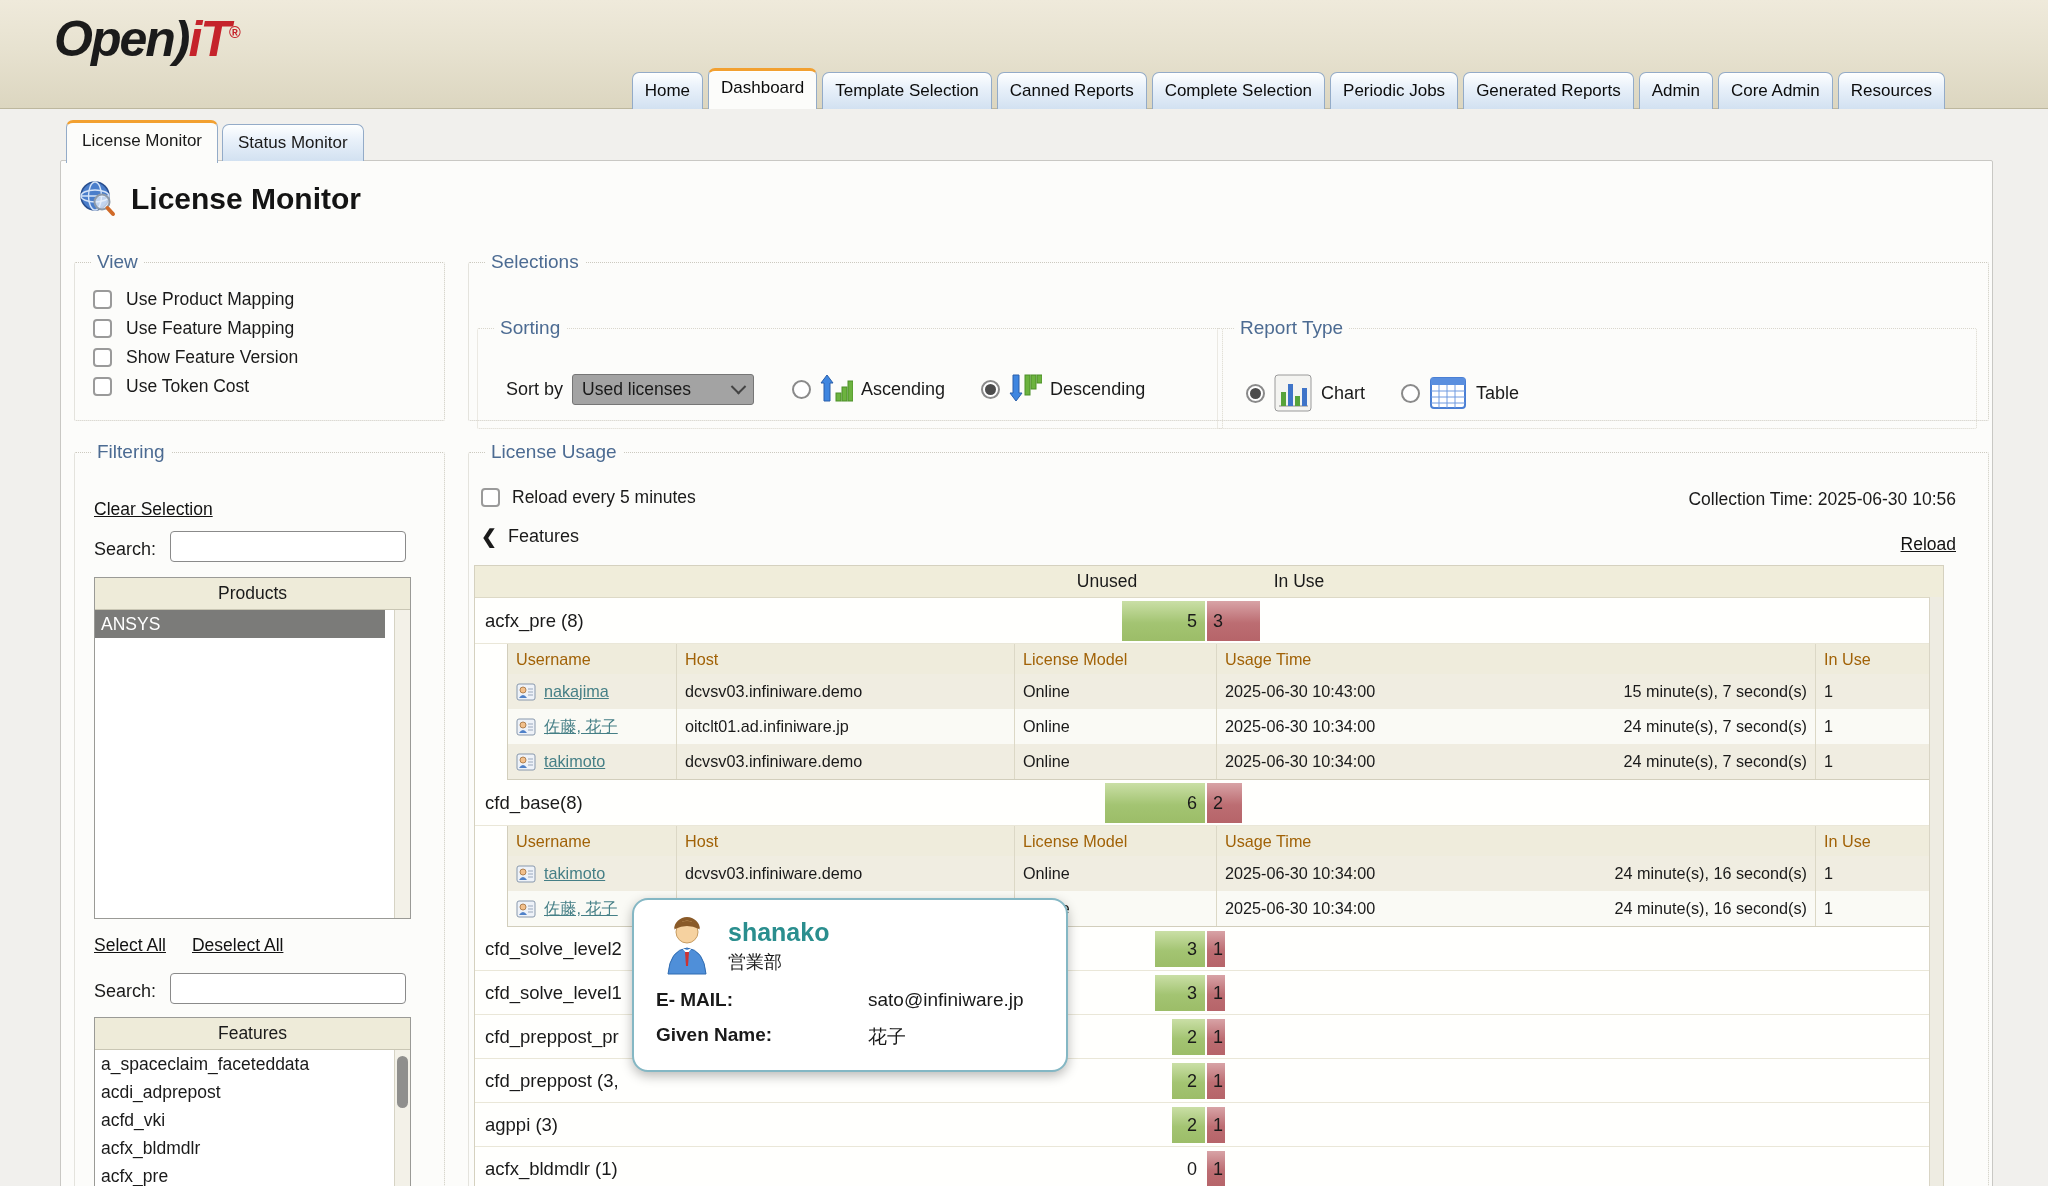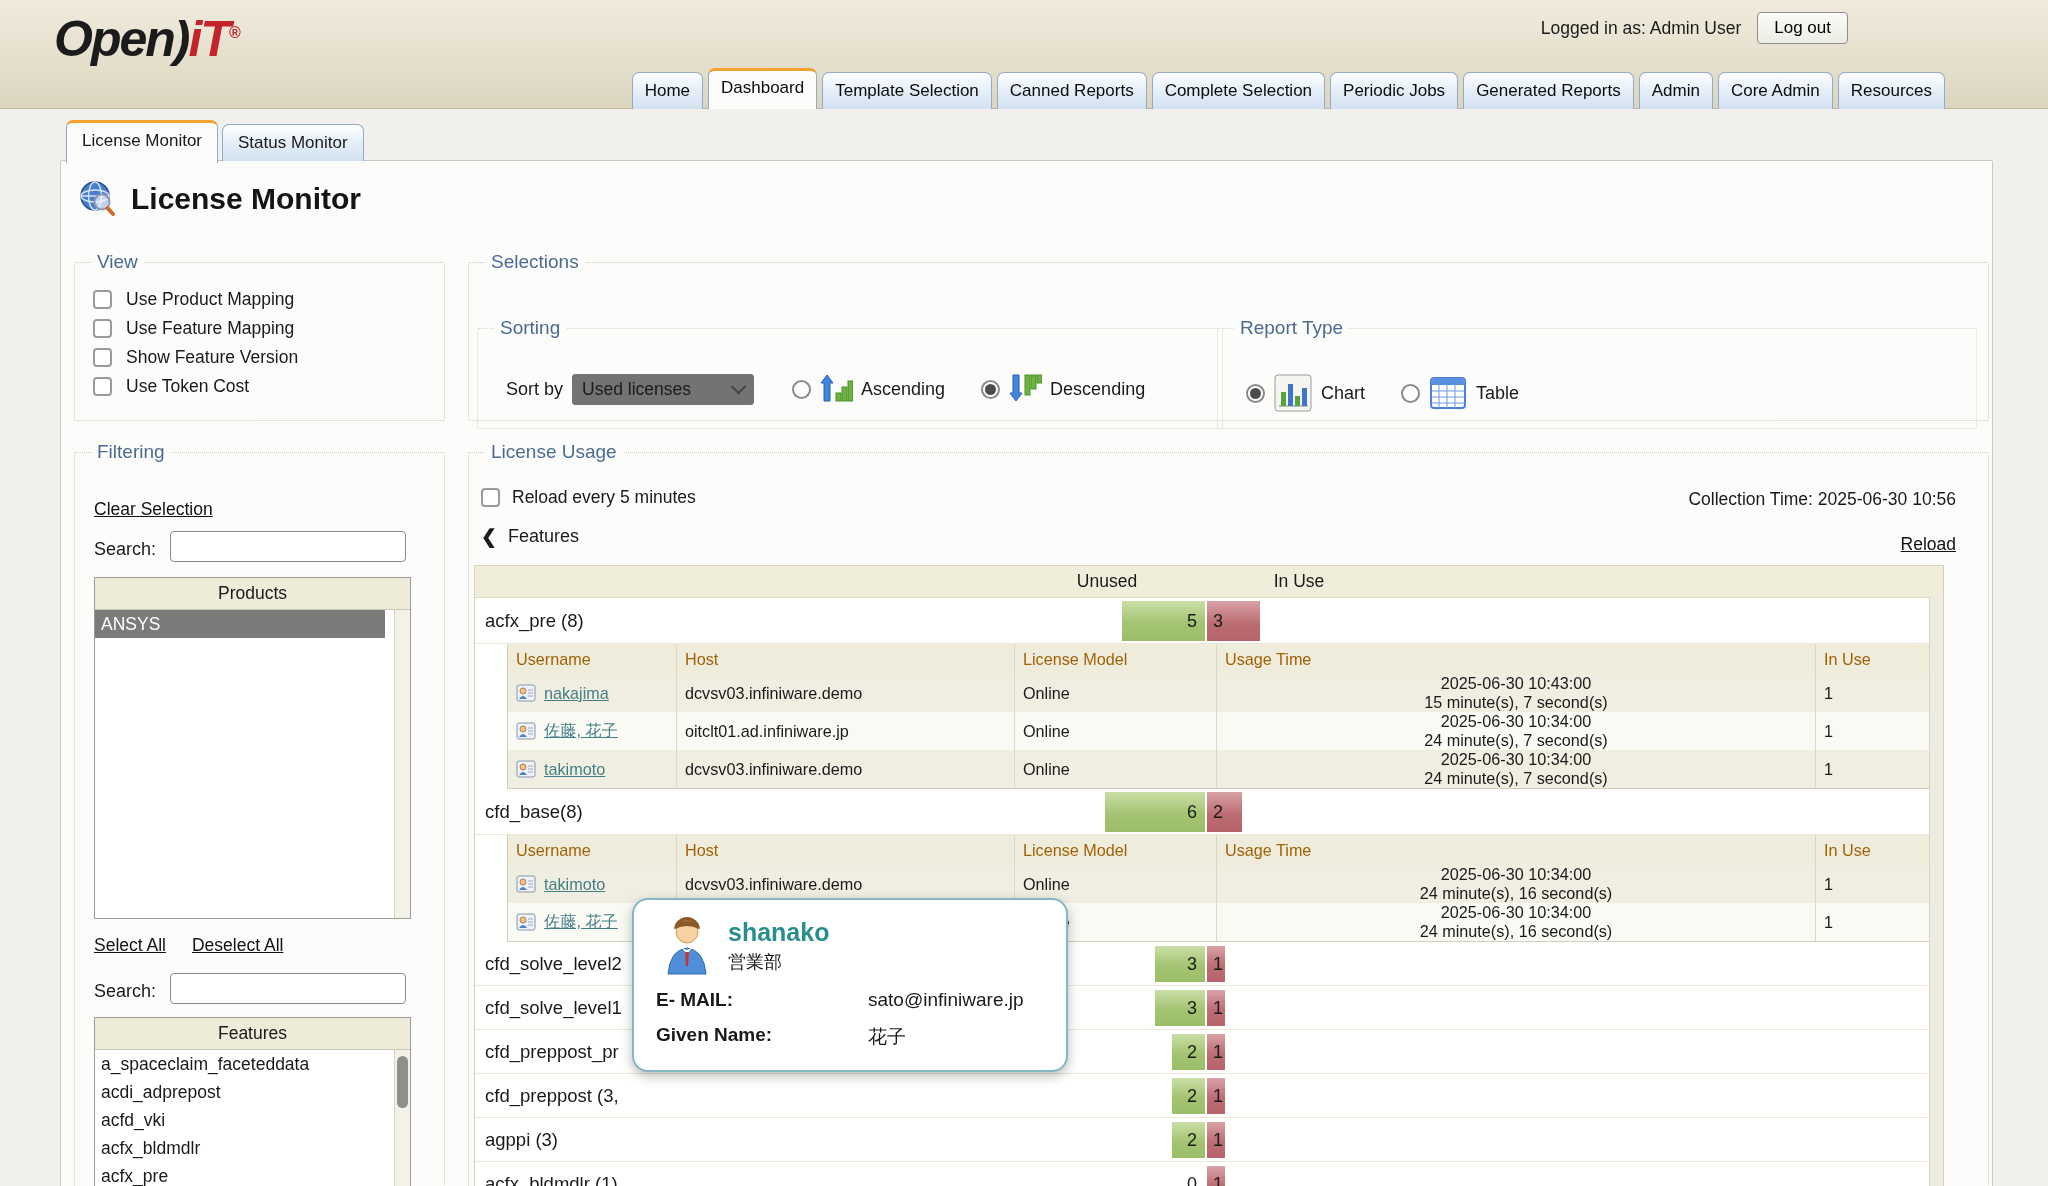--- a/index.html
+++ b/index.html
@@ -45,21 +45,21 @@
   .filter-fs{left:13px;top:280px;width:353px;height:780px;}
   .usage-fs{left:407px;top:280px;width:1503px;height:780px;}
   
   .cb{width:19px;height:19px;border:2px solid #9a9a9a;border-radius:4px;background:#fff;display:inline-block;flex:none;box-sizing:border-box;cursor:pointer;}
   .radio{width:19px;height:19px;border:2px solid #8a8a8a;border-radius:50%;background:#fff;display:inline-block;position:relative;flex:none;box-sizing:border-box;cursor:pointer;}
   .radio.checked::after{content:"";position:absolute;inset:2px;background:#4c4c4c;border-radius:50%;}
   .cbrow{display:flex;align-items:center;gap:14px;margin:8px 0 0 10px;font-size:17.5px;}
   .cbrow:first-of-type{margin-top:12px;}
   
   .ctlrow{position:absolute;top:34px;left:28px;display:flex;align-items:center;font-size:18px;white-space:nowrap;}
-  .selectbox{width:182px;height:31px;border:1px solid #767676;border-radius:3px;background:#737373;
+  .selectbox{width:182px;height:31px;border:1px solid #767676;border-radius:3px;background:#a3a3a3;
     display:flex;align-items:center;justify-content:space-between;padding:0 9px;font-size:17.5px;margin-left:9px;cursor:pointer;box-sizing:border-box;}
   .chev{width:9px;height:9px;border-right:2px solid #444;border-bottom:2px solid #444;transform:rotate(45deg) translate(-2px,-2px);}
   .gap-lg{margin-left:38px;}  .gap-md{margin-left:8px;}  .gap-xl{margin-left:36px;}
   
   .lnk{color:#121212;text-decoration:underline;cursor:pointer;font-size:17.5px;}
   
   .clear-link{position:absolute;left:19px;top:36px;}
   .srow1{position:absolute;left:19px;top:76px;font-size:18px;}
   .sin1{position:absolute;left:95px;top:68px;}
   .srow2{position:absolute;left:19px;top:518px;font-size:18px;}
@@ -98,44 +98,40 @@
   .rnum{position:absolute;left:738px;top:50%;transform:translateY(-50%);font-size:18px;}
   .uscroll{position:absolute;right:0;top:31px;bottom:0;width:13px;background:#eeece2;border-left:1px solid #d9d5c5;}
   
   .dtable{margin-left:32px;width:1424px;border:1px solid #d2cebc;border-top:none;font-size:16.2px;box-sizing:border-box;}
   .drow{display:grid;grid-template-columns:169px 338px 202px 599px 1fr;min-height:35px;}
   .drow.dhead{min-height:30px;background:#efecdc;color:#a16207;}
   .drow>div{padding:0 8px;border-right:1px solid #dcd8c6;display:flex;align-items:center;box-sizing:border-box;}
   .drow>div:last-child{border-right:none;}
   .drow.odd{background:#f0ede1;}
   .drow.even{background:#fafaf5;}
-  .timecell{justify-content:space-between;flex-direction:column;}
+  .timecell{justify-content:space-between;}
   .ucell{gap:8px;}
   .ulink{color:#457f86;text-decoration:underline;cursor:pointer;}
   
   .tooltip{position:absolute;left:632px;top:898px;width:436px;height:174px;background:#fff;
     border:2px solid #84b7c4;border-radius:16px;box-shadow:0 4px 12px rgba(0,0,0,.28);z-index:100;
     padding:12px 22px;box-sizing:border-box;}
   .tt-head{display:flex;align-items:center;gap:18px;margin:4px 0 0 8px;}
   .tt-name{font-size:25px;font-weight:bold;color:#2a8e8e;}
   .tt-dept{font-size:18px;color:#1a1a1a;margin-top:3px;}
   .tt-row{display:flex;margin-top:13px;}
   .tt-label{width:212px;font-weight:bold;font-size:19px;}
   .tt-val{font-size:19px;}
   svg{display:block;}
 </style>
 </head>
 <body>
 
 <div class="topbar">
   <div class="logo"><span class="lo-black">Open)</span><span class="lo-red">iT</span><span class="lo-reg">®</span></div>
-  <div class="login">
-    <span>Logged in as: Admin User</span>
-    <button class="logout-btn">Log out</button>
-  </div>
   <div class="navtabs">
     <div class="tab">Home</div>
     <div class="tab active">Dashboard</div>
     <div class="tab">Template Selection</div>
     <div class="tab">Canned Reports</div>
     <div class="tab">Complete Selection</div>
     <div class="tab">Periodic Jobs</div>
     <div class="tab">Generated Reports</div>
     <div class="tab">Admin</div>
     <div class="tab">Core Admin</div>

